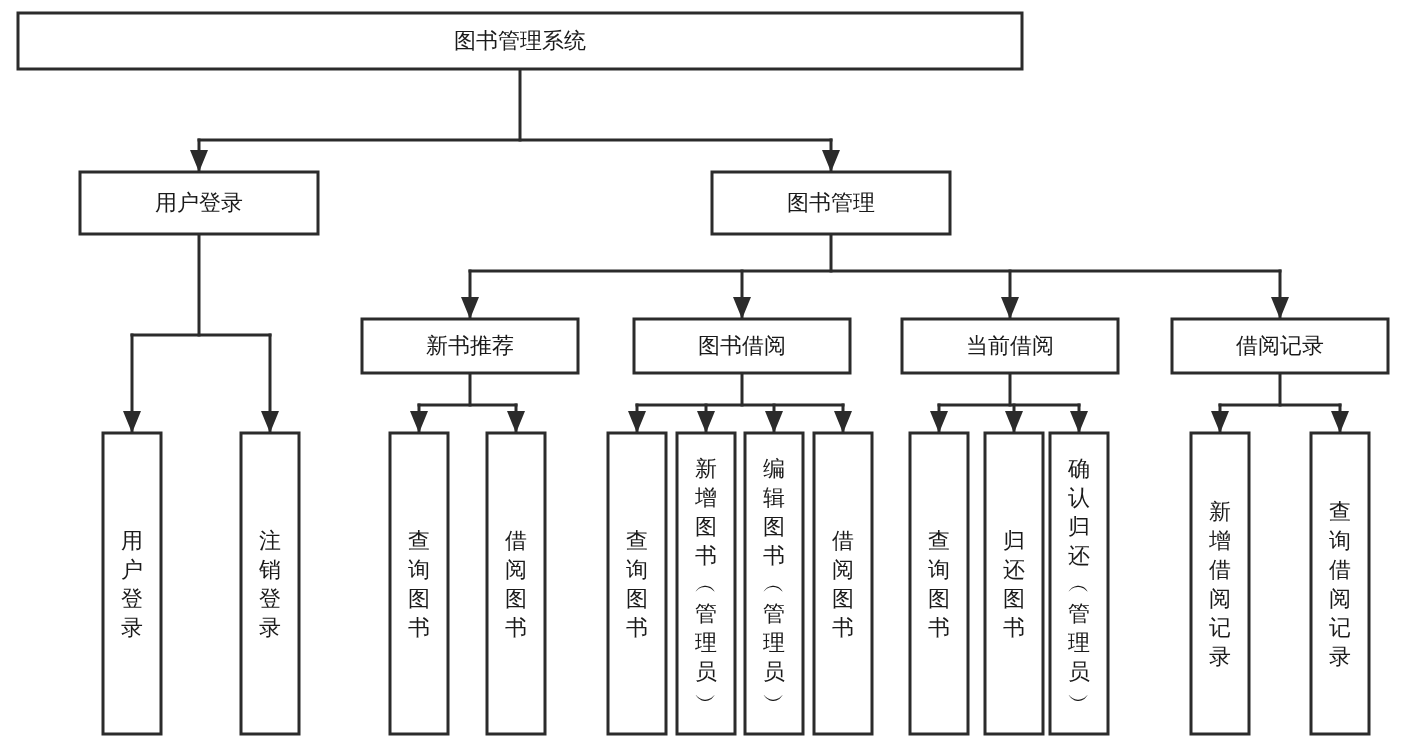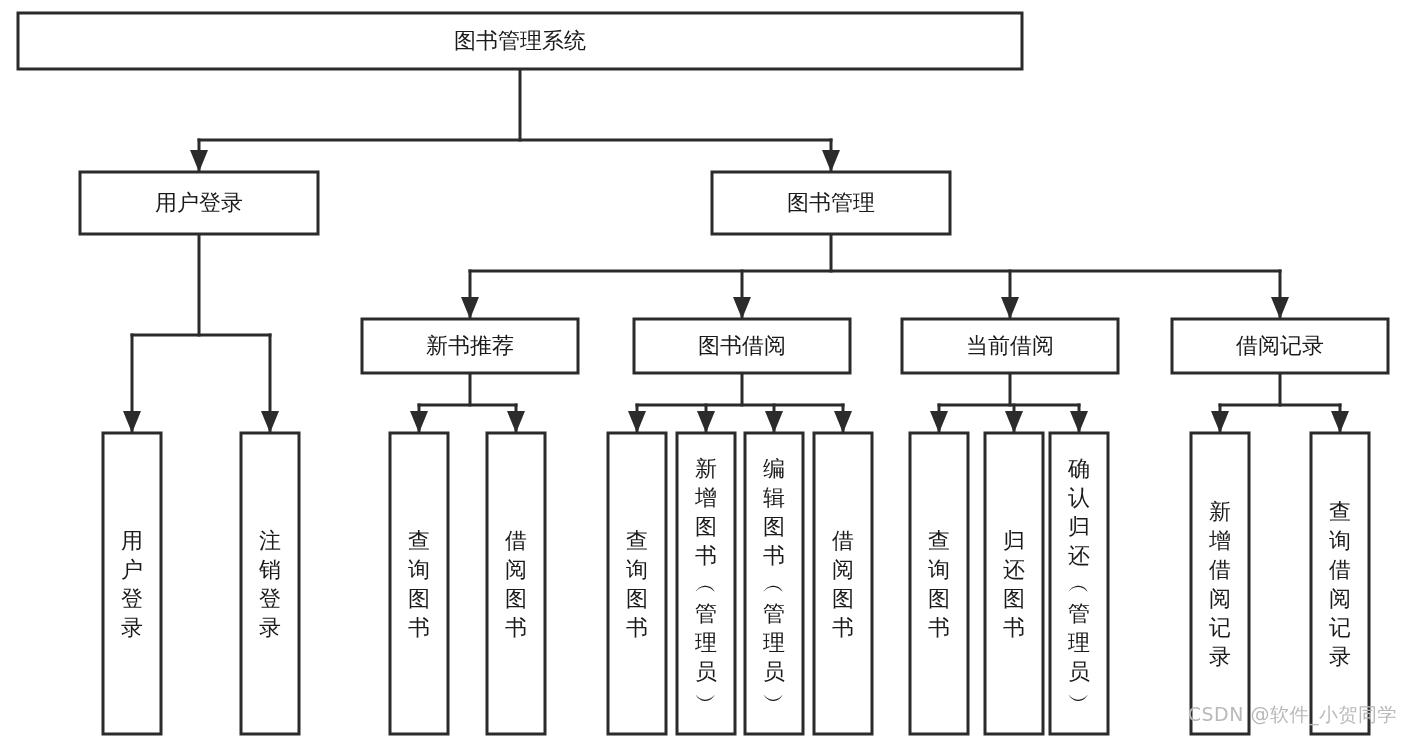--- a/index.html
+++ b/index.html
@@ -198,14 +198,13 @@
         <g>
           <rect x="1191" y="433" width="58" height="301" class="node-rect"></rect>
           <text x="1220" class="node-label-vertical" y="519.12"><tspan x="1220" dy="0">新</tspan><tspan x="1220" dy="29">增</tspan><tspan x="1220" dy="29">借</tspan><tspan x="1220" dy="29">阅</tspan><tspan x="1220" dy="29">记</tspan><tspan x="1220" dy="29">录</tspan></text>
         </g>
         <g>
           <rect x="1311" y="433" width="58" height="301" class="node-rect"></rect>
           <text x="1340" class="node-label-vertical" y="519.12"><tspan x="1340" dy="0">查</tspan><tspan x="1340" dy="29">询</tspan><tspan x="1340" dy="29">借</tspan><tspan x="1340" dy="29">阅</tspan><tspan x="1340" dy="29">记</tspan><tspan x="1340" dy="29">录</tspan></text>
         </g>
       </g>
   </svg>
-  <div class="watermark">CSDN @软件_小贺同学</div>
 </div>
 
 </body></html>

